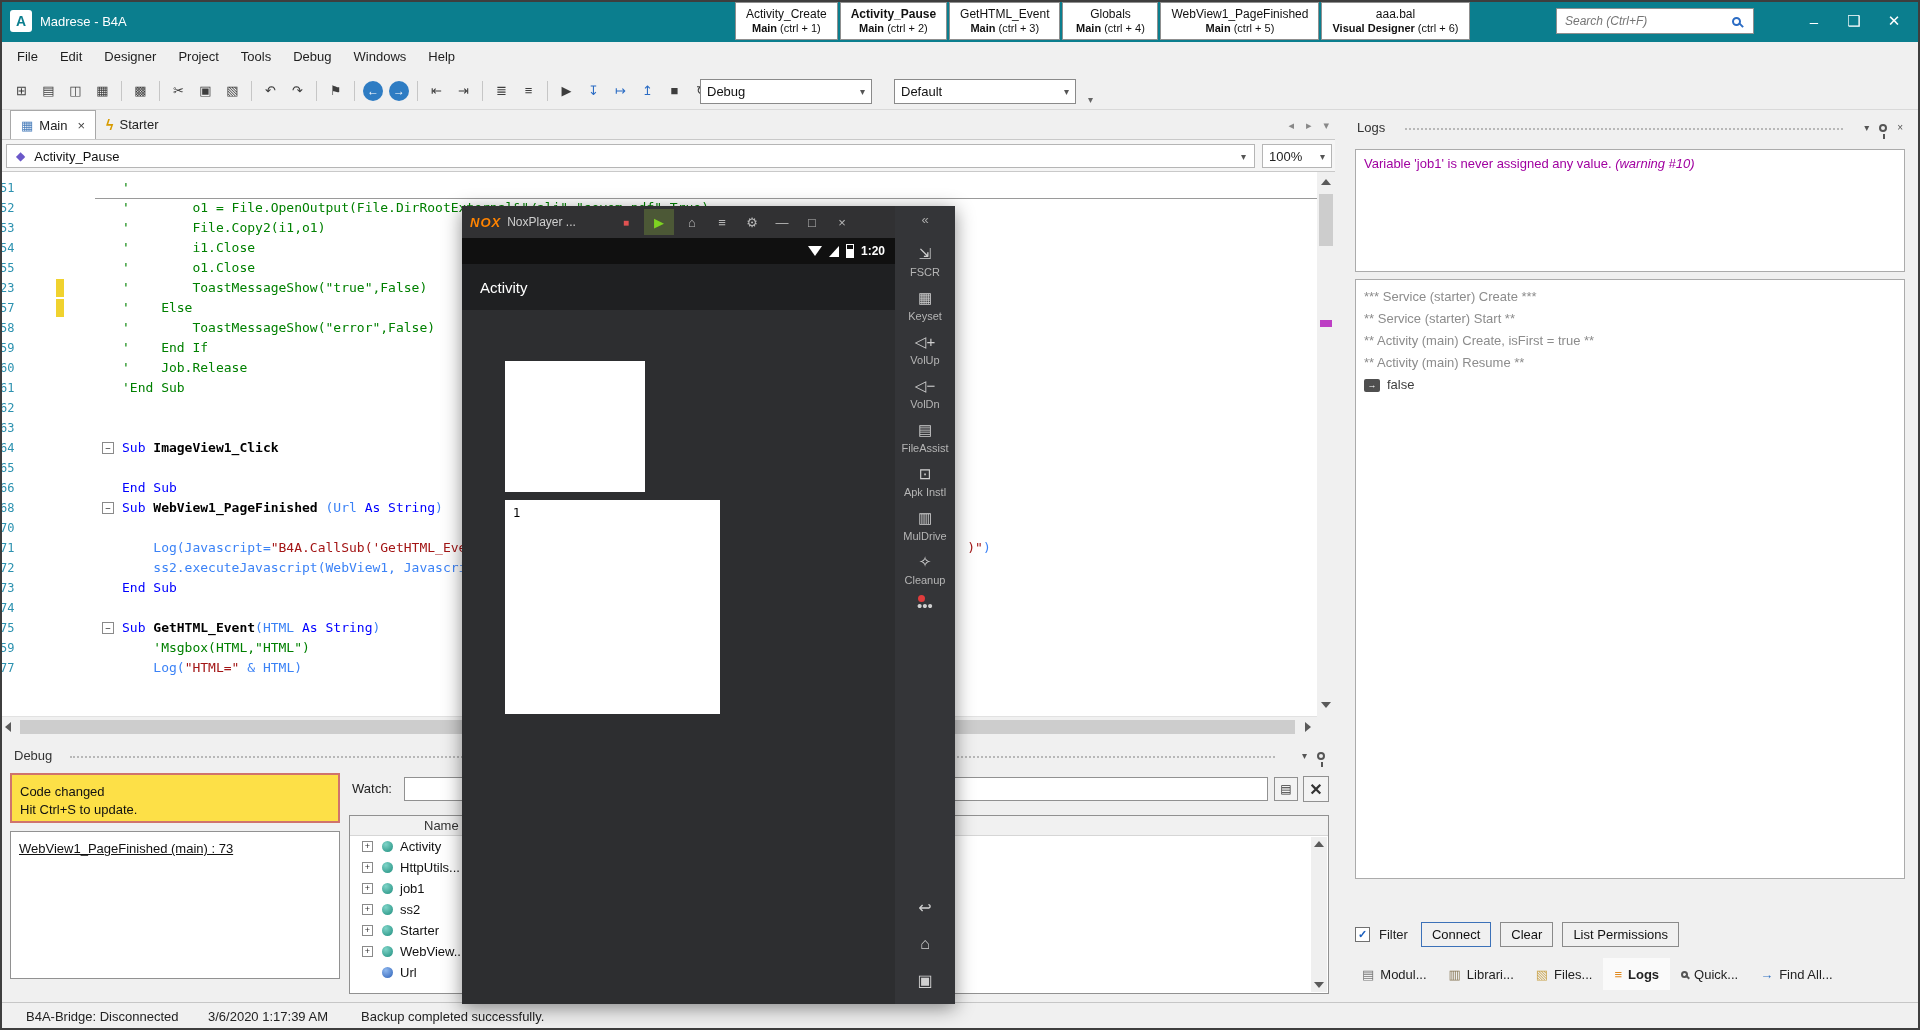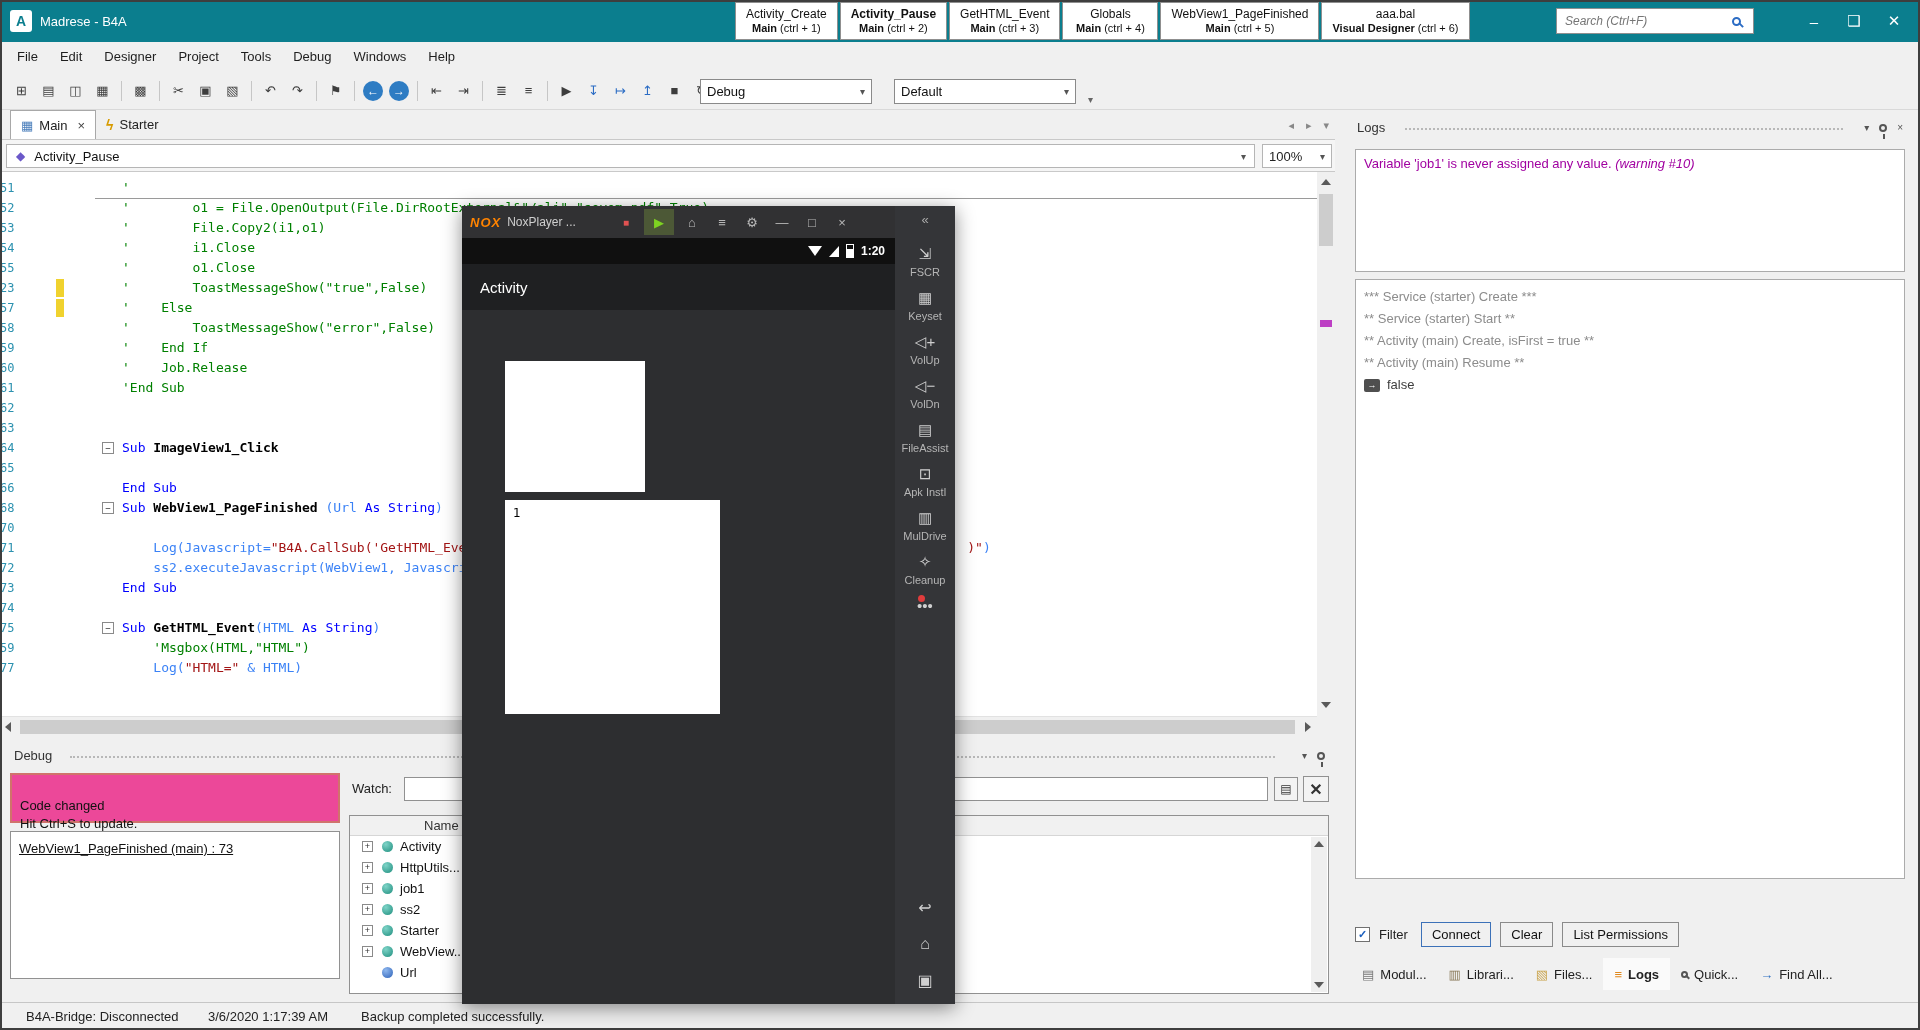--- a/index.html
+++ b/index.html
@@ -84,22 +84,22 @@
   .hthumb{position:absolute;left:20px;right:22px;top:3px;height:14px;background:#cdcdcd}
 
   
   .debugpanel{position:absolute;left:0;top:744px;width:1335px;height:258px;background:#f0f0f0}
   .panel-title{position:absolute;left:14px;top:4px;font-size:13px;color:#333}
   .dots{position:absolute;top:12px;border-top:2px dotted #b8b8b8}
   .dp-dots{left:70px;right:60px}
   .panel-icons{position:absolute;right:10px;top:6px;display:flex;gap:10px;align-items:center;color:#555;font-size:10px}
   .pin{display:inline-block;width:8px;height:8px;border:2px solid #555;border-radius:50%;position:relative}
   .pin::after{content:"";position:absolute;left:2px;top:8px;width:2px;height:5px;background:#555}
-  .notice-box{position:absolute;left:10px;top:29px;width:330px;height:50px;background:#ec4899;border:2px solid #d0736c;
-    font-size:13px;padding:22px 8px;line-height:18px;color:#111}
+  .notice-box{position:absolute;left:10px;top:29px;width:330px;height:50px;background:#fde047;border:2px solid #d0736c;
+    font-size:13px;padding:8px 8px;line-height:18px;color:#111}
   .stack-box{position:absolute;left:10px;top:87px;width:330px;height:148px;background:#fff;border:1px solid #919191;padding:7px 8px}
   .stack-link{font-size:13px;text-decoration:underline;color:#111}
   .watch-label{position:absolute;left:352px;top:37px;font-size:13px}
   .watch-input{position:absolute;left:404px;top:33px;width:864px;height:24px;border:1px solid #919191;background:#fff;
     font-size:13px;padding:0 6px;outline:0;font-family:"Liberation Sans",sans-serif}
   .sqbtn{position:absolute;background:#f3f3f3;border:1px solid #919191;display:flex;align-items:center;justify-content:center;color:#333}
   .wbtn1{left:1274px;top:33px;width:24px;height:24px;font-size:12px}
   .wbtn2{left:1303px;top:32px;width:26px;height:26px;font-size:16px;font-weight:bold}
   .watch-table{position:absolute;left:349px;top:71px;width:980px;height:179px;background:#fff;border:1px solid #919191}
   .wt-header{height:20px;background:#f1f1f1;border-bottom:1px solid #d6d6d6;font-size:13px;color:#333;padding-left:74px;line-height:20px}

